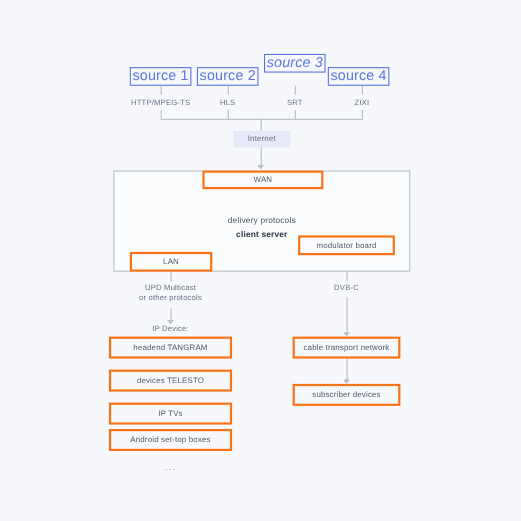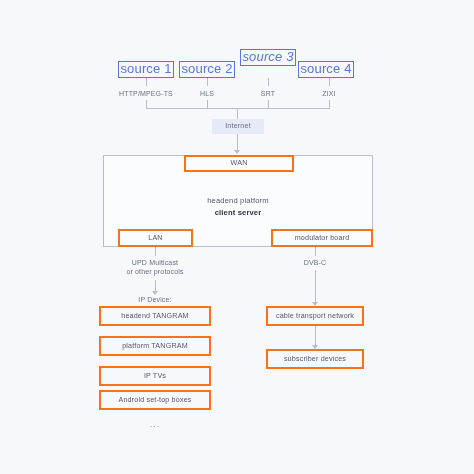--- a/index.html
+++ b/index.html
@@ -145,46 +145,46 @@
 
   <div class="vline" style="left:237px; top:134px; height:17px;"></div>
   <div class="arrow" style="left:234px; top:150px;"></div>
 
   <div class="platform-frame" style="left:103px; top:155px; width:270px; height:92px;"></div>
 
   <div class="box white" style="left:184px; top:155px; width:110px; height:17px;">
     <span>WAN</span>
   </div>
 
-  <div class="label center-title" style="left:163px; top:196px; width:150px;">headend platform</div>
+  <div class="label center-title" style="left:163px; top:196px; width:150px;">delivery protocols</div>
   <div class="label center-title bold" style="left:163px; top:208px; width:150px;">client server</div>
 
   <div class="box white" style="left:118px; top:229px; width:75px; height:18px;">
     <span>LAN</span>
   </div>
 
-  <div class="box white" style="left:271px; top:229px; width:102px; height:18px;">
+  <div class="box white" style="left:271px; top:214px; width:88px; height:18px;">
     <span>modulator board</span>
   </div>
 
   <div class="vline" style="left:155px; top:247px; height:9px;"></div>
 
   <div class="label" style="left:105px; top:258px; width:100px;">UPD Multicast
 or other protocols</div>
 
   <div class="vline" style="left:155px; top:280px; height:12px;"></div>
   <div class="arrow" style="left:152px; top:291px;"></div>
 
   <div class="label" style="left:115px; top:295px; width:80px;">IP Device:</div>
 
   <div class="box" style="left:99px; top:306px; width:112px; height:20px;">
     <span>headend TANGRAM</span>
   </div>
   <div class="box" style="left:99px; top:336px; width:112px; height:20px;">
-    <span>platform TANGRAM</span>
+    <span>devices TELESTO</span>
   </div>
   <div class="box" style="left:99px; top:366px; width:112px; height:20px;">
     <span>IP TVs</span>
   </div>
   <div class="box" style="left:99px; top:390px; width:112px; height:20px;">
     <span>Android set-top boxes</span>
   </div>
 
   <div class="label dots" style="left:125px; top:418px; width:60px;">...</div>
 

